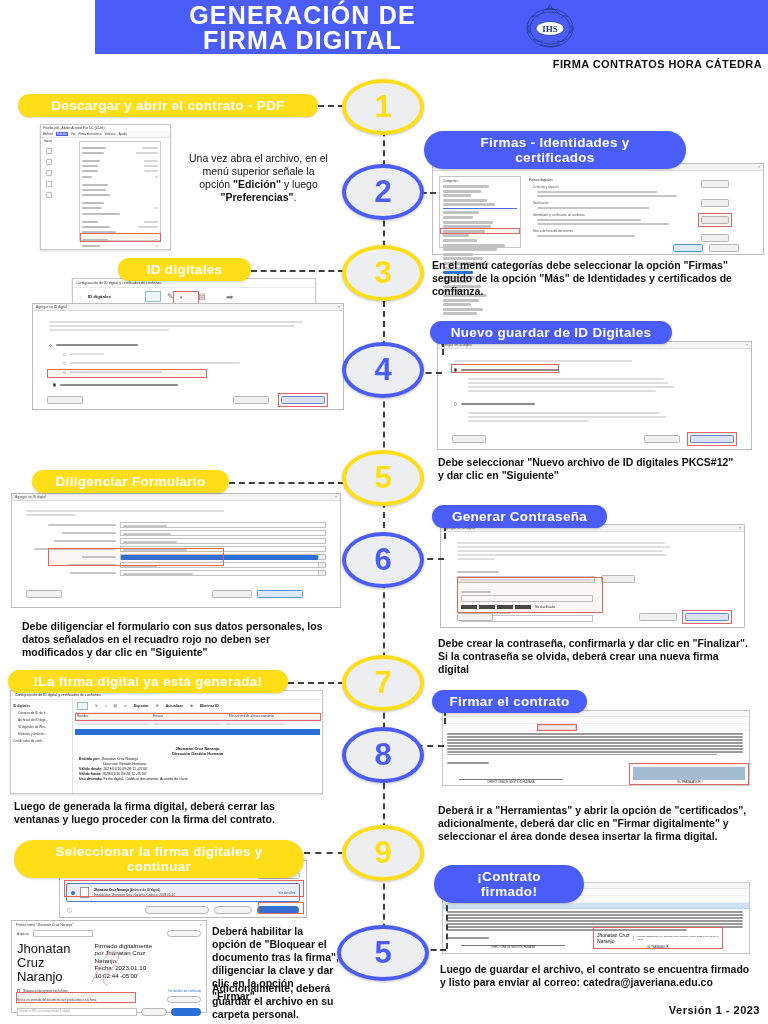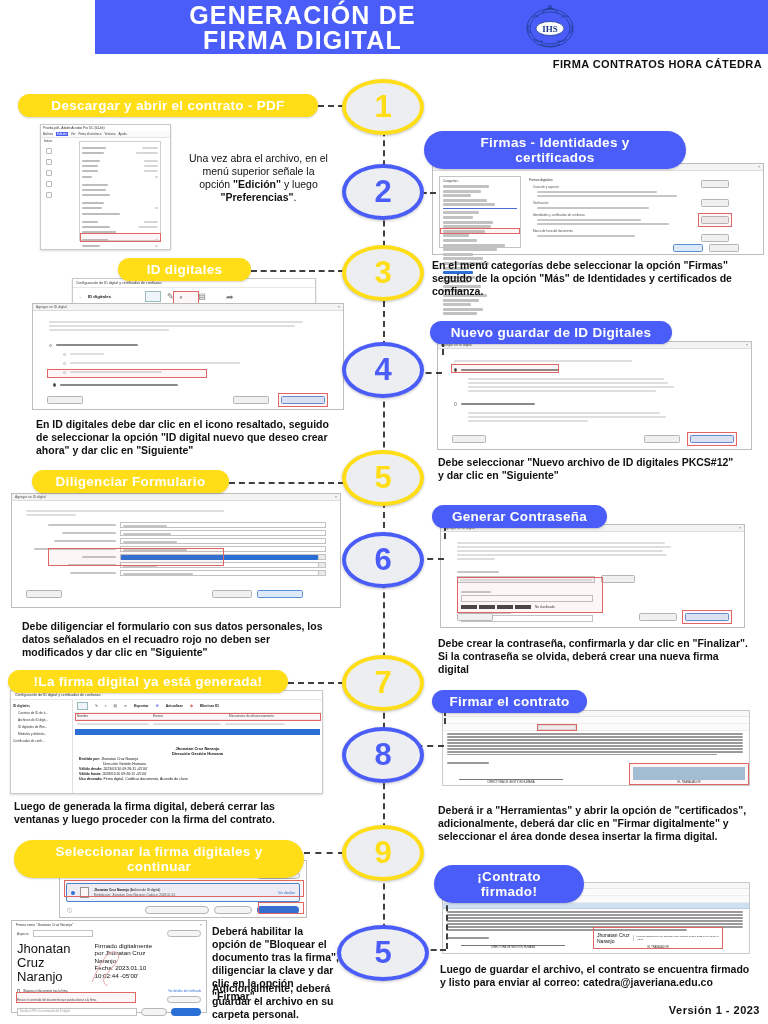--- a/index.html
+++ b/index.html
@@ -407,23 +407,20 @@
         <div class="line dk" style="width:118px"></div>
       </div>
     </div>
     <div class="redbox" style="left:14px; top:65px; width:160px; height:9px;"></div>
     <div class="btn" style="left:14px; top:92px; width:36px;"></div>
     <div class="btn" style="left:200px; top:92px; width:36px;"></div>
     <div class="btn prim" style="left:248px; top:92px; width:44px;"></div>
     <div class="redbox" style="left:245px; top:89px; width:50px; height:14px;"></div>
   </div>
 
-  <div class="body-text" style="left:36px; top:418px; width:300px;">
-    En ID digitales debe dar clic en el icono resaltado, seguido de seleccionar la opción <b>"ID digital nuevo que deseo crear ahora"</b> y dar clic en <b>"Siguiente"</b>
-  </div>
 
   <div class="pill blue" style="left:430px; top:321px; width:242px;">Nuevo guardar de ID Digitales</div>
   <div class="connector vert" style="left:442px; top:333px; height:22px;"></div>
   <div class="connector" style="left:384px; top:372px; width:58px;"></div>
 
   <div class="dlg" style="left:437px; top:341px; width:315px; height:109px;">
     <div class="dt">Agregar un ID digital</div>
     <div style="padding:9px 16px">
       <div class="line lt" style="width:178px"></div>
       <div style="display:flex;align-items:center;gap:4px;margin:5px 0 0 0">

